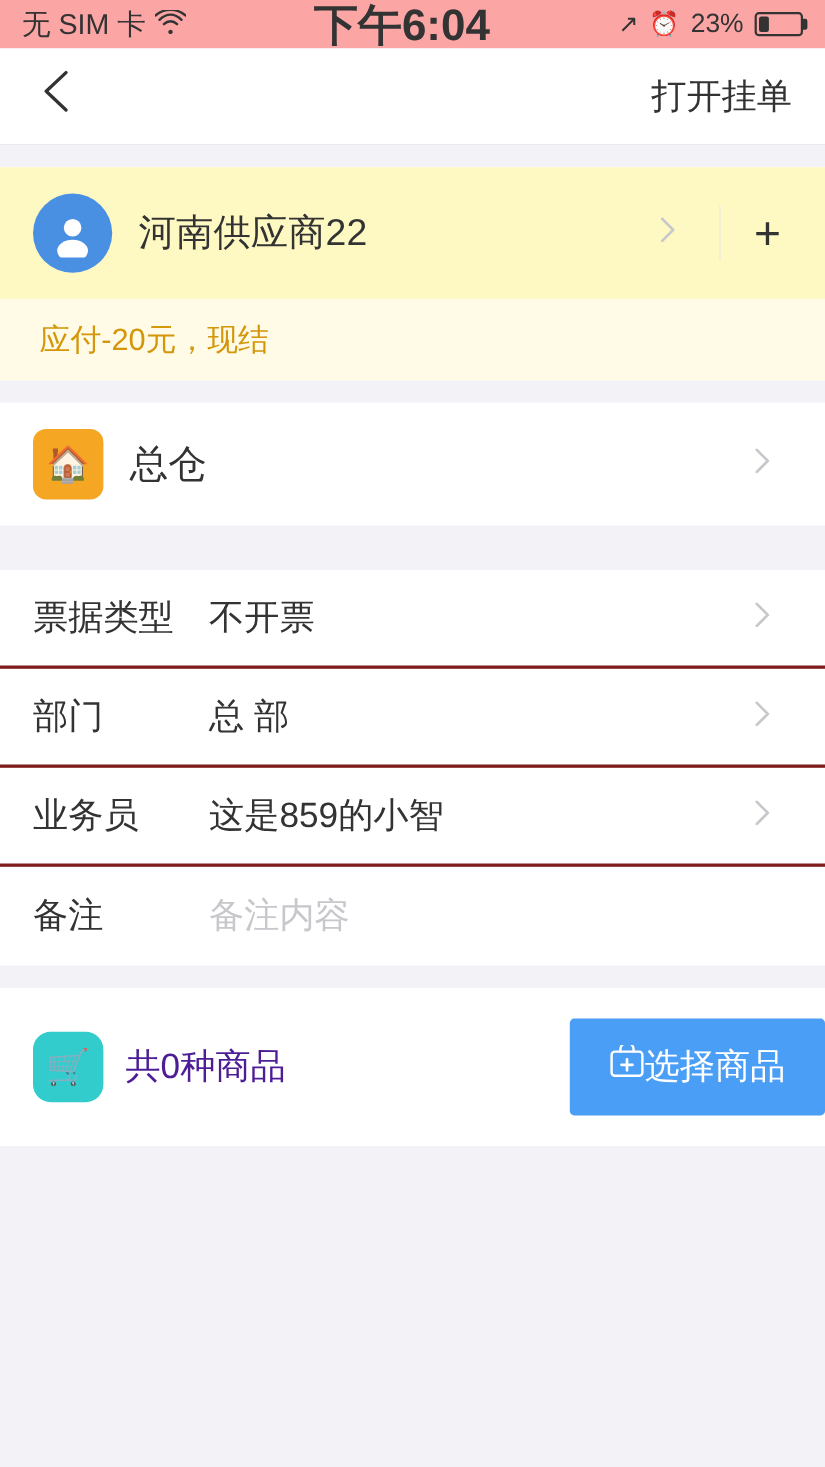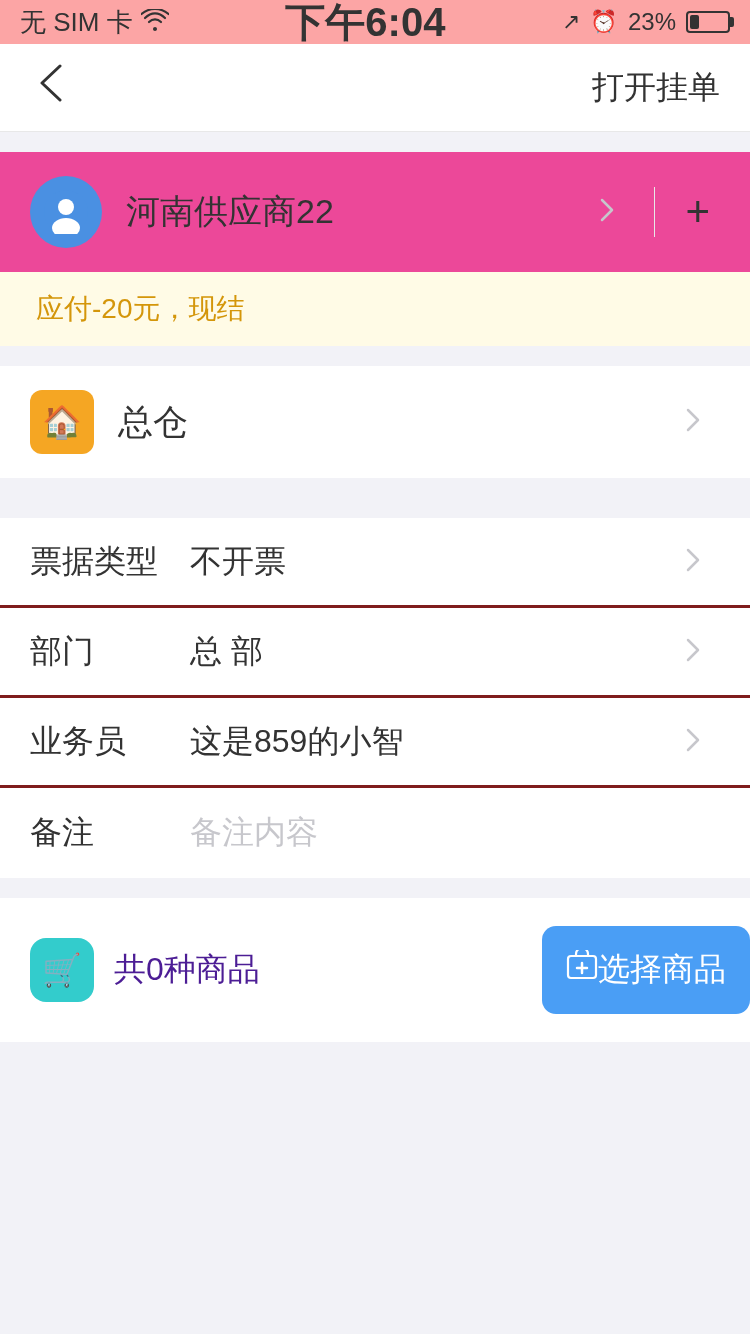--- a/index.html
+++ b/index.html
@@ -103,21 +103,21 @@
     }
 
     
     .card {
       background: #fff;
       margin-bottom: 0;
     }
 
     
     .supplier-row {
-      background: #ec4899;
+      background: #fef9c3;
       display: flex;
       align-items: center;
       padding: 24px 30px;
       border-bottom: none;
     }
     .supplier-avatar {
       width: 72px;
       height: 72px;
       border-radius: 50%;
       background: #4a90e2;
@@ -260,22 +260,22 @@
       flex-shrink: 0;
     }
     .product-count {
       font-size: 32px;
       color: #4c1d95;
     }
     .select-product-btn {
       background: #4a9ef5;
       color: #fff;
       font-size: 32px;
-      padding: 22px 24px;
-      border-radius: 14px;
+      padding: 22px 36px;
+      border-radius: 4px;
       cursor: pointer;
       display: flex;
       align-items: center;
     }
 
     
     .page-remainder {
       background: #f2f2f7;
       flex: 1;
       min-height: 300px;

